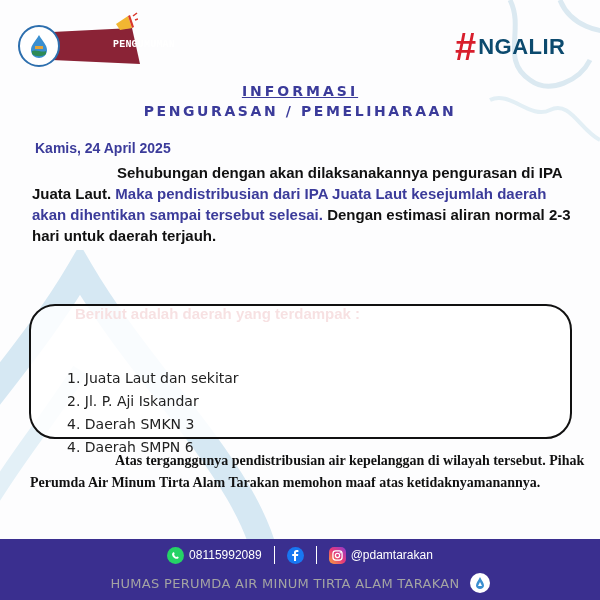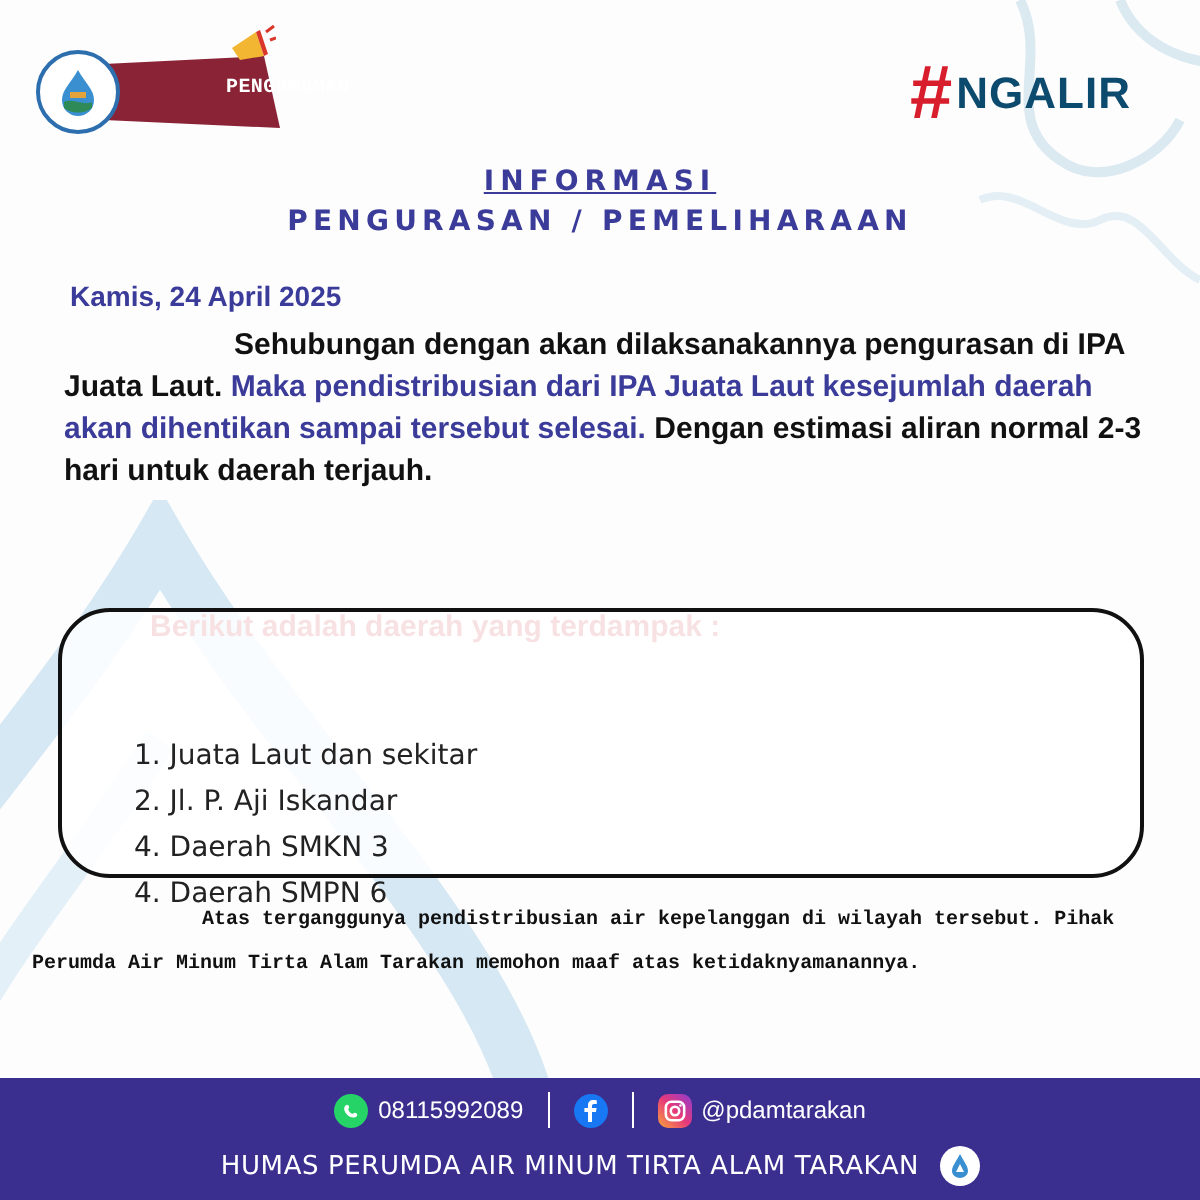--- a/index.html
+++ b/index.html
@@ -48,31 +48,31 @@
     .areas-box { position: absolute; left: 29px; top: 304px; width: 543px; height: 135px; border: 2px solid #111;
                  border-radius: 26px; background: rgba(255,255,255,0.85); }
     .areas-col { position: absolute; top: 19px; font-family: "DejaVu Sans", sans-serif; font-size: 14px; line-height: 23px; color: #222; margin-top: 42px; }
     .areas-col-1 { left: 36px; }
     .areas-col-2 { left: 272px; }
     .area-item { display: block; }
     .area-cont { display: block; padding-left: 17px; }
 
     .para-2 { top: 450px; }
     .para-2 .indent { display: inline-block; width: 85px; }
-    .para-2 { font-family: Liberation Mono, monospace; font-size: 10px; line-height: 22px; width: 560px; left: 16px; }
+    .para-2 { font-family: Liberation Serif, serif; font-size: 14px; line-height: 22px; width: 560px; left: 30px; }
 
     
     .footer { position: absolute; left: 0; top: 539px; width: 600px; height: 61px; background: #3a2f8f; }
     .footer-row1 { position: absolute; left: 0; width: 600px; top: 7px; display: flex; justify-content: center; align-items: center;
                    color: #fff; font-family: "Liberation Sans", sans-serif; font-size: 12px; }
     .f-item { display: flex; align-items: center; gap: 5px; }
     .f-sep { width: 1px; height: 18px; background: #fff; margin: 0 12px; }
     .f-icon { width: 17px; height: 17px; border-radius: 50%; display: inline-flex; align-items: center; justify-content: center; }
     .footer-row2 { position: absolute; left: 0; width: 600px; top: 34px; display: flex; justify-content: center; align-items: center;
-                   color: #ffffff; font-family: "DejaVu Sans", sans-serif; font-size: 13px; letter-spacing: 0.3px; gap: 10px; }
+                   color: #a3a3a3; font-family: "DejaVu Sans", sans-serif; font-size: 13px; letter-spacing: 0.3px; gap: 10px; }
     .footer-logo { width: 20px; height: 20px; border-radius: 50%; background: #fff; display: inline-flex; align-items: center; justify-content: center; }
   </style>
 </head>
 <body>
 
 <div class="poster">
 
   <svg class="wm wm-big" viewBox="0 0 500 520">
     <path d="M250 20 C180 140 60 240 60 340 C60 450 150 510 250 510 C350 510 440 450 440 340 C440 240 320 140 250 20 Z" fill="none" stroke="#d6e8f3" stroke-width="26"></path>
     <path d="M250 120 C200 200 130 270 130 340" fill="none" stroke="#e3f0f7" stroke-width="16"></path>

